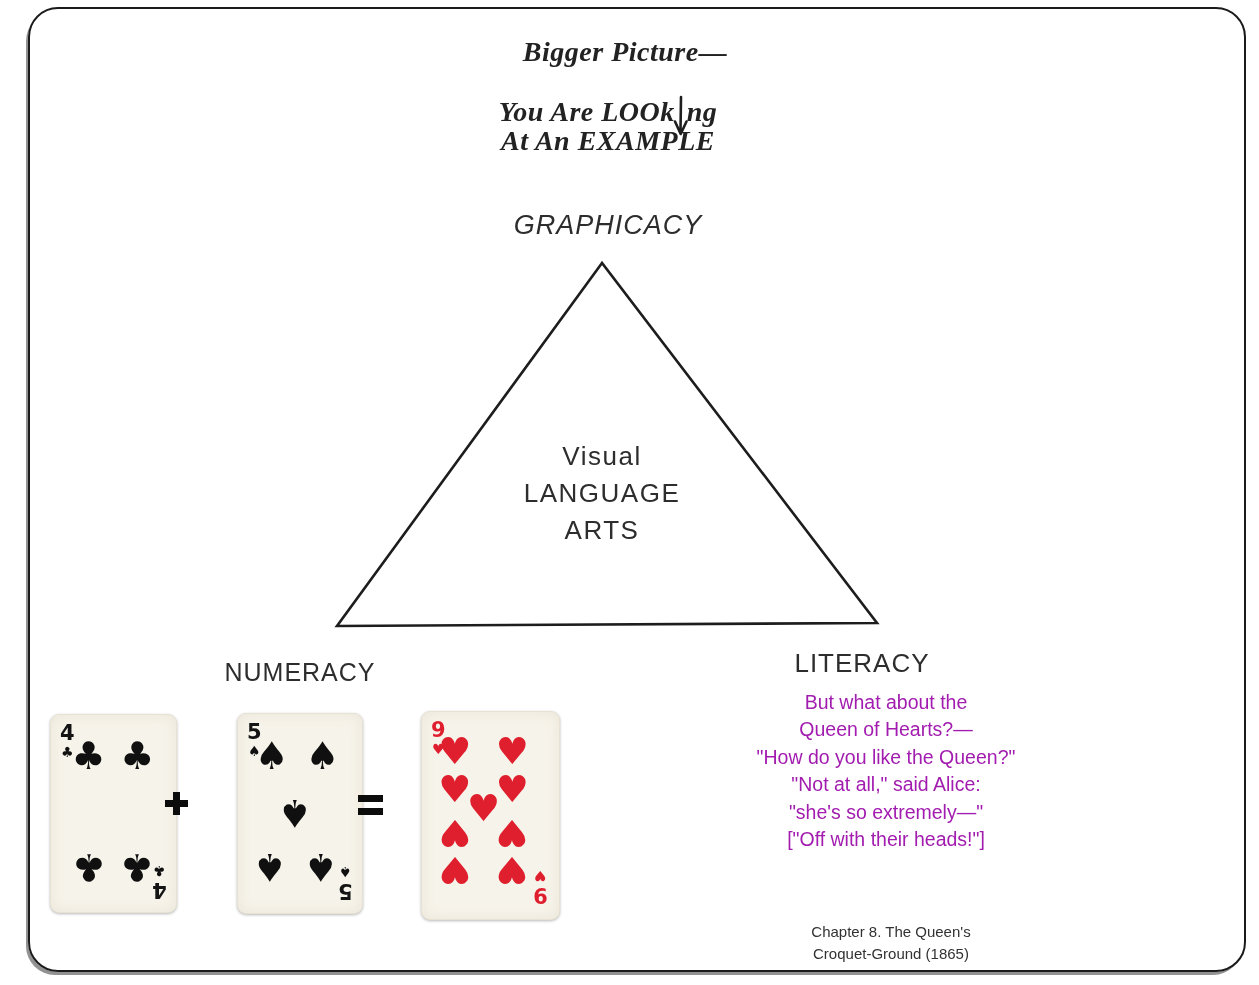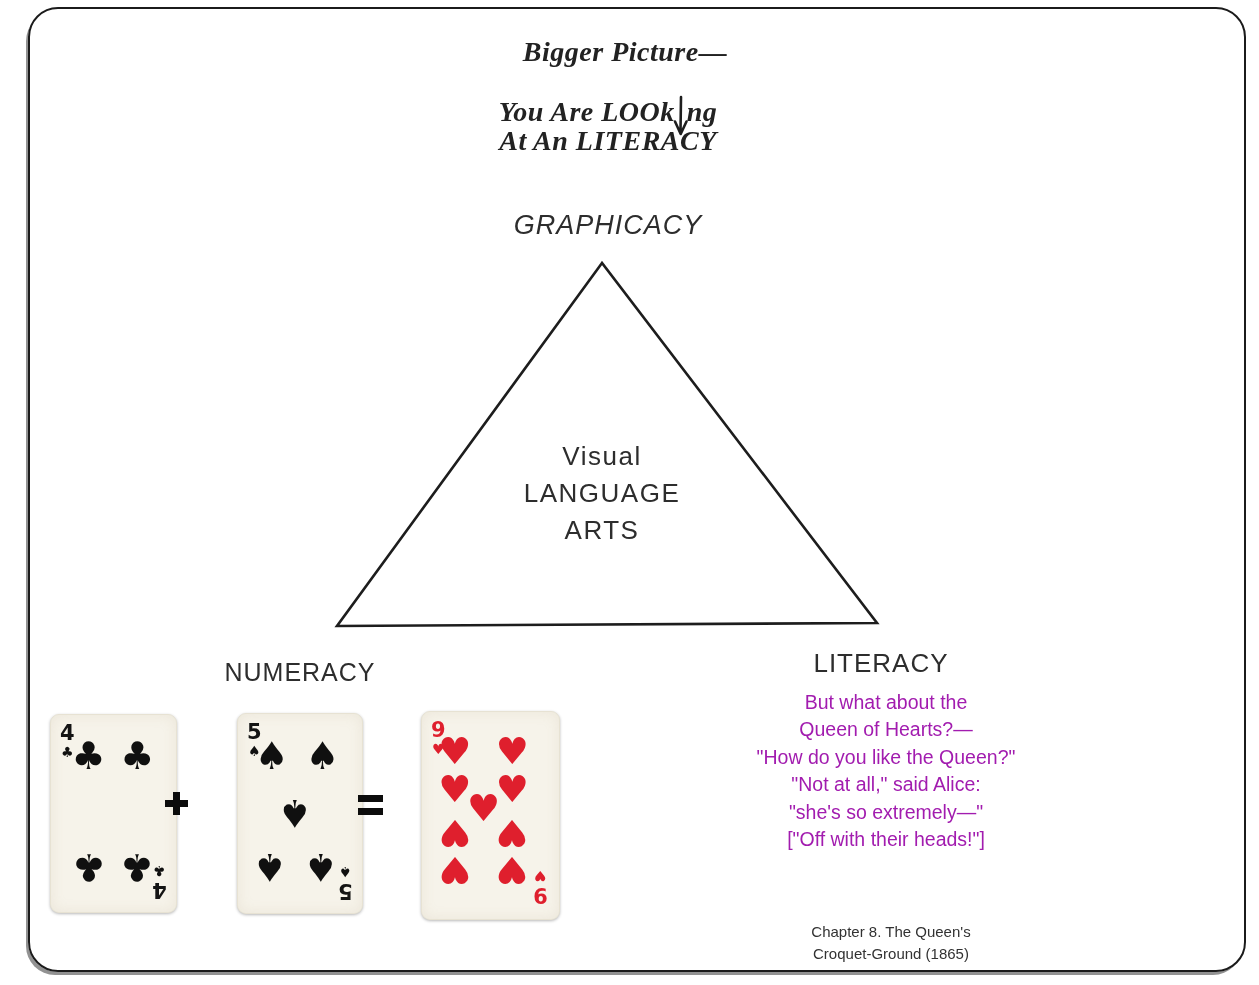--- a/index.html
+++ b/index.html
@@ -29,21 +29,21 @@
   .arrow-slot svg { position:absolute; left:-3px; top:1px; overflow:visible; }
 
   
   .triangle-svg { left:320px; top:250px; width:580px; height:390px; }
 
   .center-label { left:602px; top:438px; transform:translateX(-50%); text-align:center;
                   font-size:26px; line-height:37px; letter-spacing:1.5px; white-space:nowrap; }
 
   .numeracy-label { left:300px; top:658px; transform:translateX(-50%);
                     font-size:25px; letter-spacing:1px; white-space:nowrap; }
-  .literacy-label { left:881px; top:648px; transform:translateX(-50%);
+  .literacy-label { left:862px; top:648px; transform:translateX(-50%);
                     font-size:26px; letter-spacing:1px; white-space:nowrap; }
 
   .quote { left:886px; top:689px; transform:translateX(-50%); width:440px;
            text-align:center; font-size:19.5px; line-height:27.4px; color:#a21caf; }
   .citation { left:891px; top:889px; transform:translateX(-50%); width:300px;
               text-align:center; font-size:15px; line-height:21.5px; color:#323232;margin-top:32px; }
 
   
   .card { position:absolute; background:var(--card-bg,#f6f3ea); border-radius:9px;
           box-shadow:0 1px 3px rgba(0,0,0,0.28), inset 0 0 14px rgba(175,155,110,0.14);
@@ -78,21 +78,21 @@
 </head>
 <body>
 
 <div class="abs frame"></div>
 
 <div class="abs title-block">
   <div class="hw hw1">Bigger Picture—</div>
   <div class="hw hw2"><span>You Are LOOk</span><span class="arrow-slot"><svg width="18" height="48" viewBox="0 0 18 48" xmlns="http://www.w3.org/2000/svg">
           <path d="M9 3 L8.5 37 M3 27.5 L8.7 40 L14.5 27.5" fill="none" stroke="#1e1e1e" stroke-width="2.6" stroke-linecap="round" stroke-linejoin="round"></path>
         </svg></span><span>ng</span></div>
-  <div class="hw hw3">At An LITERACY</div>
+  <div class="hw hw3">At An EXAMPLE</div>
   <div class="apex-label">GRAPHICACY</div>
 </div>
 
 <svg class="abs triangle-svg" viewBox="0 0 580 390" xmlns="http://www.w3.org/2000/svg">
   <polygon points="282,13 17,376 557,373" fill="none" stroke="#1d1d1d" stroke-width="2.6"></polygon>
 </svg>
 
 <div class="abs center-label">
   <div>Visual</div>
   <div>LANGUAGE</div>

